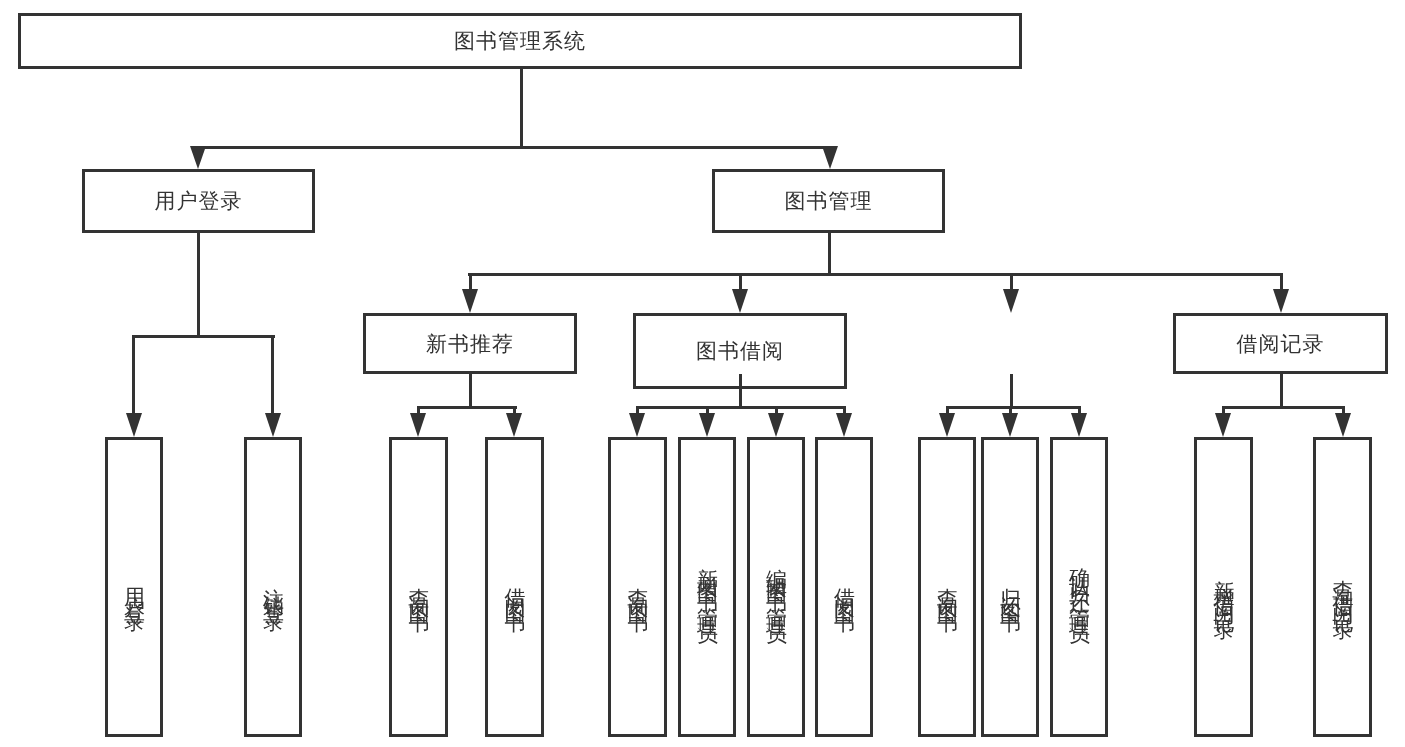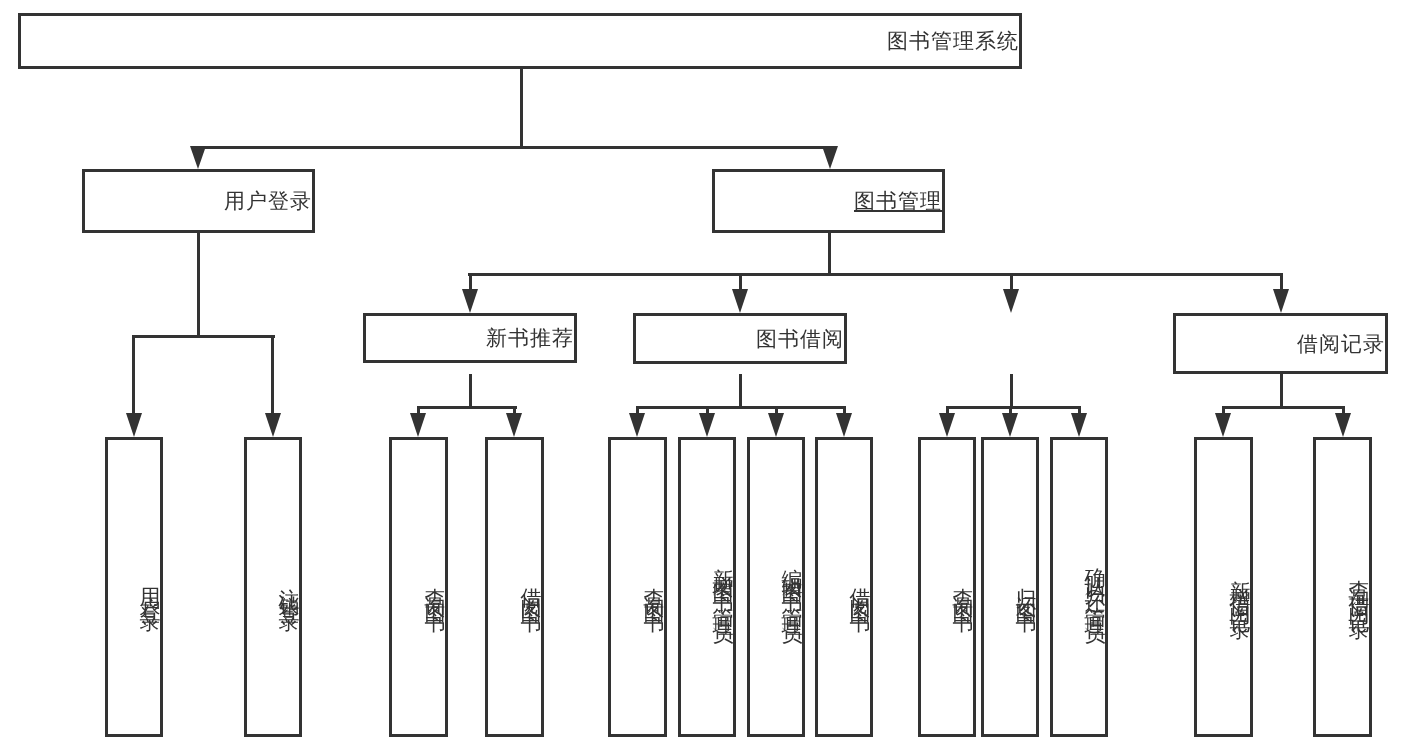--- a/index.html
+++ b/index.html
@@ -11,21 +11,21 @@
     overflow:hidden;
   }
   .node{
     position:absolute;
     box-sizing:border-box;
     border:3px solid #333;
     background:#fff;
     color:#333;
     display:flex;
     align-items:center;
-    justify-content:flex-end;
+    justify-content:center;
     font-size:21px;
     letter-spacing:1px;
   }
   .node.v .lbl{
     writing-mode:vertical-rl;
     text-orientation:mixed;
     letter-spacing:8px;
     line-height:1;
   }
   .l{position:absolute;background:#333;}
@@ -57,28 +57,28 @@
 
 <div class="canvas">
 
   <div class="node" style="left:18px;top:13px;width:1004px;height:56px;">
     <span class="lbl">图书管理系统</span>
   </div>
 
   <div class="node" style="left:82px;top:169px;width:233px;height:64px;">
     <span class="lbl">用户登录</span>
   </div>
-  <div class="node" style="left:712px;top:169px;width:233px;height:64px;text-decoration:underline;">
+  <div class="node" style="left:712px;top:169px;width:233px;height:64px;">
     <span class="lbl">图书管理</span>
   </div>
 
-  <div class="node" style="left:363px;top:313px;width:214px;height:50px;">
+  <div class="node" style="left:363px;top:313px;width:214px;height:61px;">
     <span class="lbl">新书推荐</span>
   </div>
-  <div class="node" style="left:633px;top:313px;width:214px;height:51px;">
+  <div class="node" style="left:633px;top:313px;width:214px;height:76px;">
     <span class="lbl">图书借阅</span>
   </div>
   <div class="node" style="left:1173px;top:313px;width:215px;height:61px;">
     <span class="lbl">借阅记录</span>
   </div>
 
   <div class="node v" style="left:105px;top:437px;width:58px;height:300px;">
     <span class="lbl">用户登录</span>
   </div>
   <div class="node v" style="left:244px;top:437px;width:58px;height:300px;">

